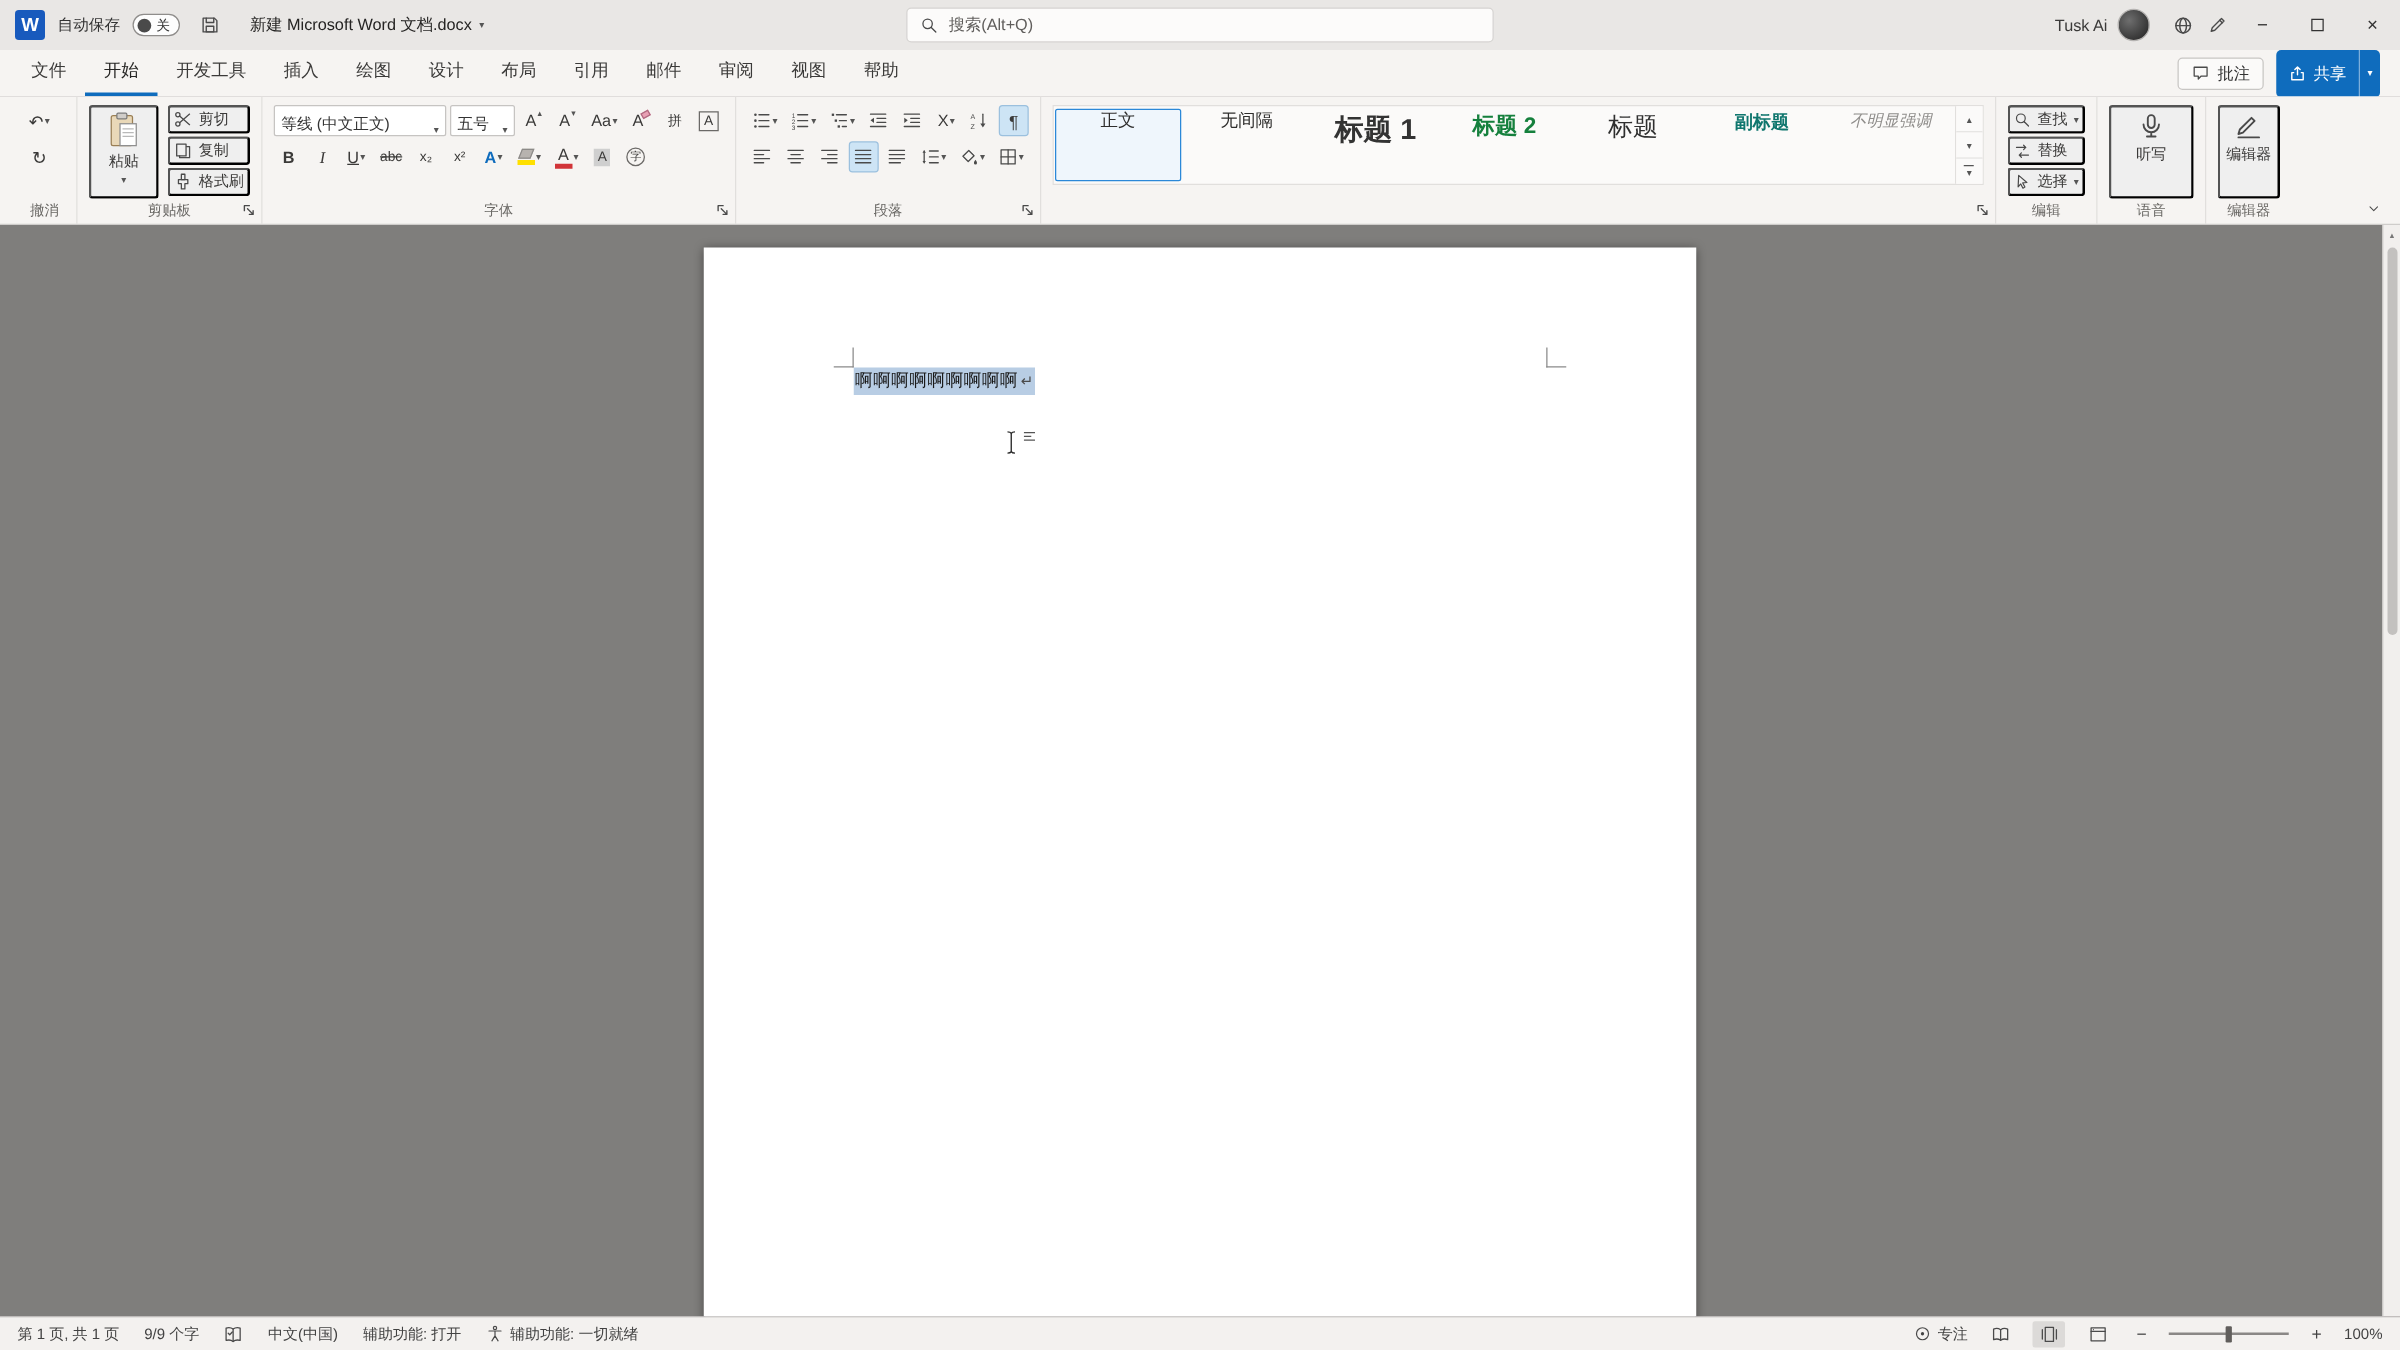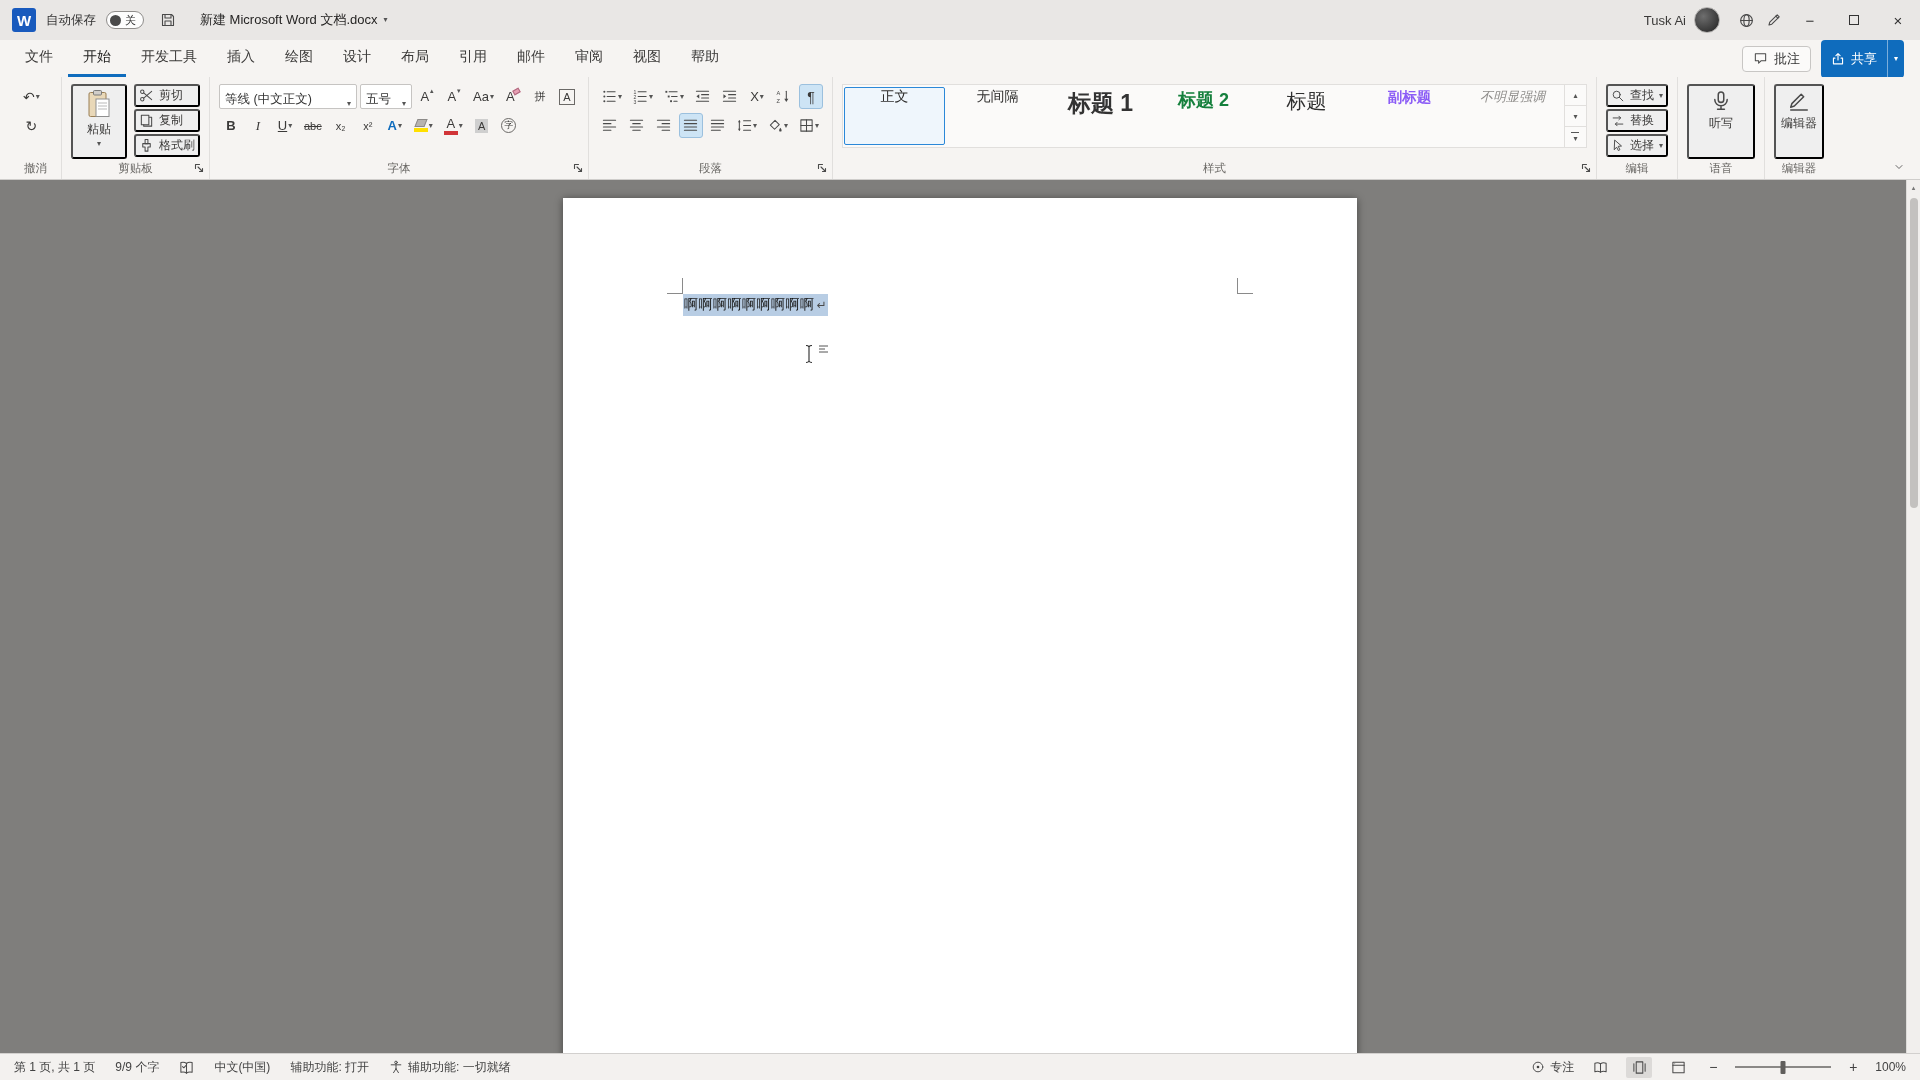--- a/index.html
+++ b/index.html
@@ -68,21 +68,21 @@
 svg.icw{stroke:#fff;fill:none;stroke-width:1.3;stroke-linecap:round;stroke-linejoin:round}
 
 
 .gallery{display:flex;background:#fbfaf9;border:1px solid #e1dfdd;height:64px}
 .stylecell{width:101px;display:flex;align-items:flex-start;justify-content:center;border:1px solid transparent;border-radius:2px;margin:2px 1px;text-align:center;white-space:nowrap}
 .stylecell.selected{border-color:#2b88d8;background:#eff6fc}
 .st-normal{font-size:14px;color:#2f2e2d}
 .st-h1{font-size:23px;font-weight:700;color:#333}
 .st-h2{font-size:18px;font-weight:600;color:#15803d}
 .st-title{font-size:20px;color:#2f2f2f}
-.st-sub{font-size:14.5px;font-weight:700;color:#8b5cf6}
+.st-sub{font-size:14.5px;font-weight:700;color:#0f766e}
 .st-emph{font-size:13px;font-style:italic;color:#8f8d8b}
 .gscroll{width:22px;display:flex;flex-direction:column;border-left:1px solid #e1dfdd}
 .gscroll .gbtn{flex:1;display:flex;flex-direction:column;align-items:center;justify-content:center;background:#fbfaf9;border:none;border-bottom:1px solid #e1dfdd;font-size:8px;color:#555}
 .gscroll .gbtn:last-child{border-bottom:none}
 .morebar{display:block;width:8px;border-top:1px solid #555;margin-bottom:1px}
 .collapse-ribbon{position:absolute;right:10px;bottom:4px;width:22px;height:16px;display:flex;align-items:center;justify-content:center;border:none;background:transparent}
 
 
 .docarea{flex:1;position:relative;background:#7f7e7c;overflow:hidden}
 .page{position:absolute;top:18px;left:50%;transform:translateX(-50%);width:794px;height:1123px;background:#fff;box-shadow:0 1px 8px rgba(0,0,0,.45)}
@@ -124,20 +124,27 @@
     <button class="tb-iconbtn">
       <svg class="ic" width="16" height="16" viewBox="0 0 16 16">
           <path d="M2.5 2.5h9l2 2v9h-11z"></path>
           <path d="M5 2.5V6h6V2.5"></path>
           <rect x="5" y="9" width="6" height="4.5"></rect>
         </svg>
     </button>
     <div class="doctitle">
       <span>新建 Microsoft Word 文档.docx</span>
       <span class="dd">▾</span>
+    </div>
+    <div class="searchbox">
+      <svg class="ic" width="15" height="15" viewBox="0 0 16 16">
+          <circle cx="6.5" cy="6.5" r="4"></circle>
+          <line x1="9.6" y1="9.6" x2="13.5" y2="13.5"></line>
+        </svg>
+      <span>搜索(Alt+Q)</span>
     </div>
     <div class="tb-right">
       <span class="username">Tusk Ai</span>
       <div class="avatar"></div>
       <button class="tb-iconbtn">
         <svg class="ic" width="17" height="17" viewBox="0 0 16 16">
             <circle cx="8" cy="8" r="5.5"></circle>
             <ellipse cx="8" cy="8" rx="2.5" ry="5.5"></ellipse>
             <line x1="2.5" y1="8" x2="13.5" y2="8"></line>
           </svg>
@@ -519,21 +526,20 @@
             </button>
           <button class="gbtn">
               <span>▾</span>
             </button>
           <button class="gbtn">
               <span class="morebar"></span>
               <span>▾</span>
             </button>
         </div>
       </div>
-      <div class="rlabel">样式</div>
       <div class="launcher">
         <svg class="ic" width="10" height="10" viewBox="0 0 10 10">
             <path d="M1.5 1.5h4M1.5 1.5v4"></path>
             <path d="M4 4l4.5 4.5M8.5 5.5v3h-3"></path>
           </svg>
       </div>
     </div>
 
     <div class="rgroup">
       <div class="col" style="gap:2px">

